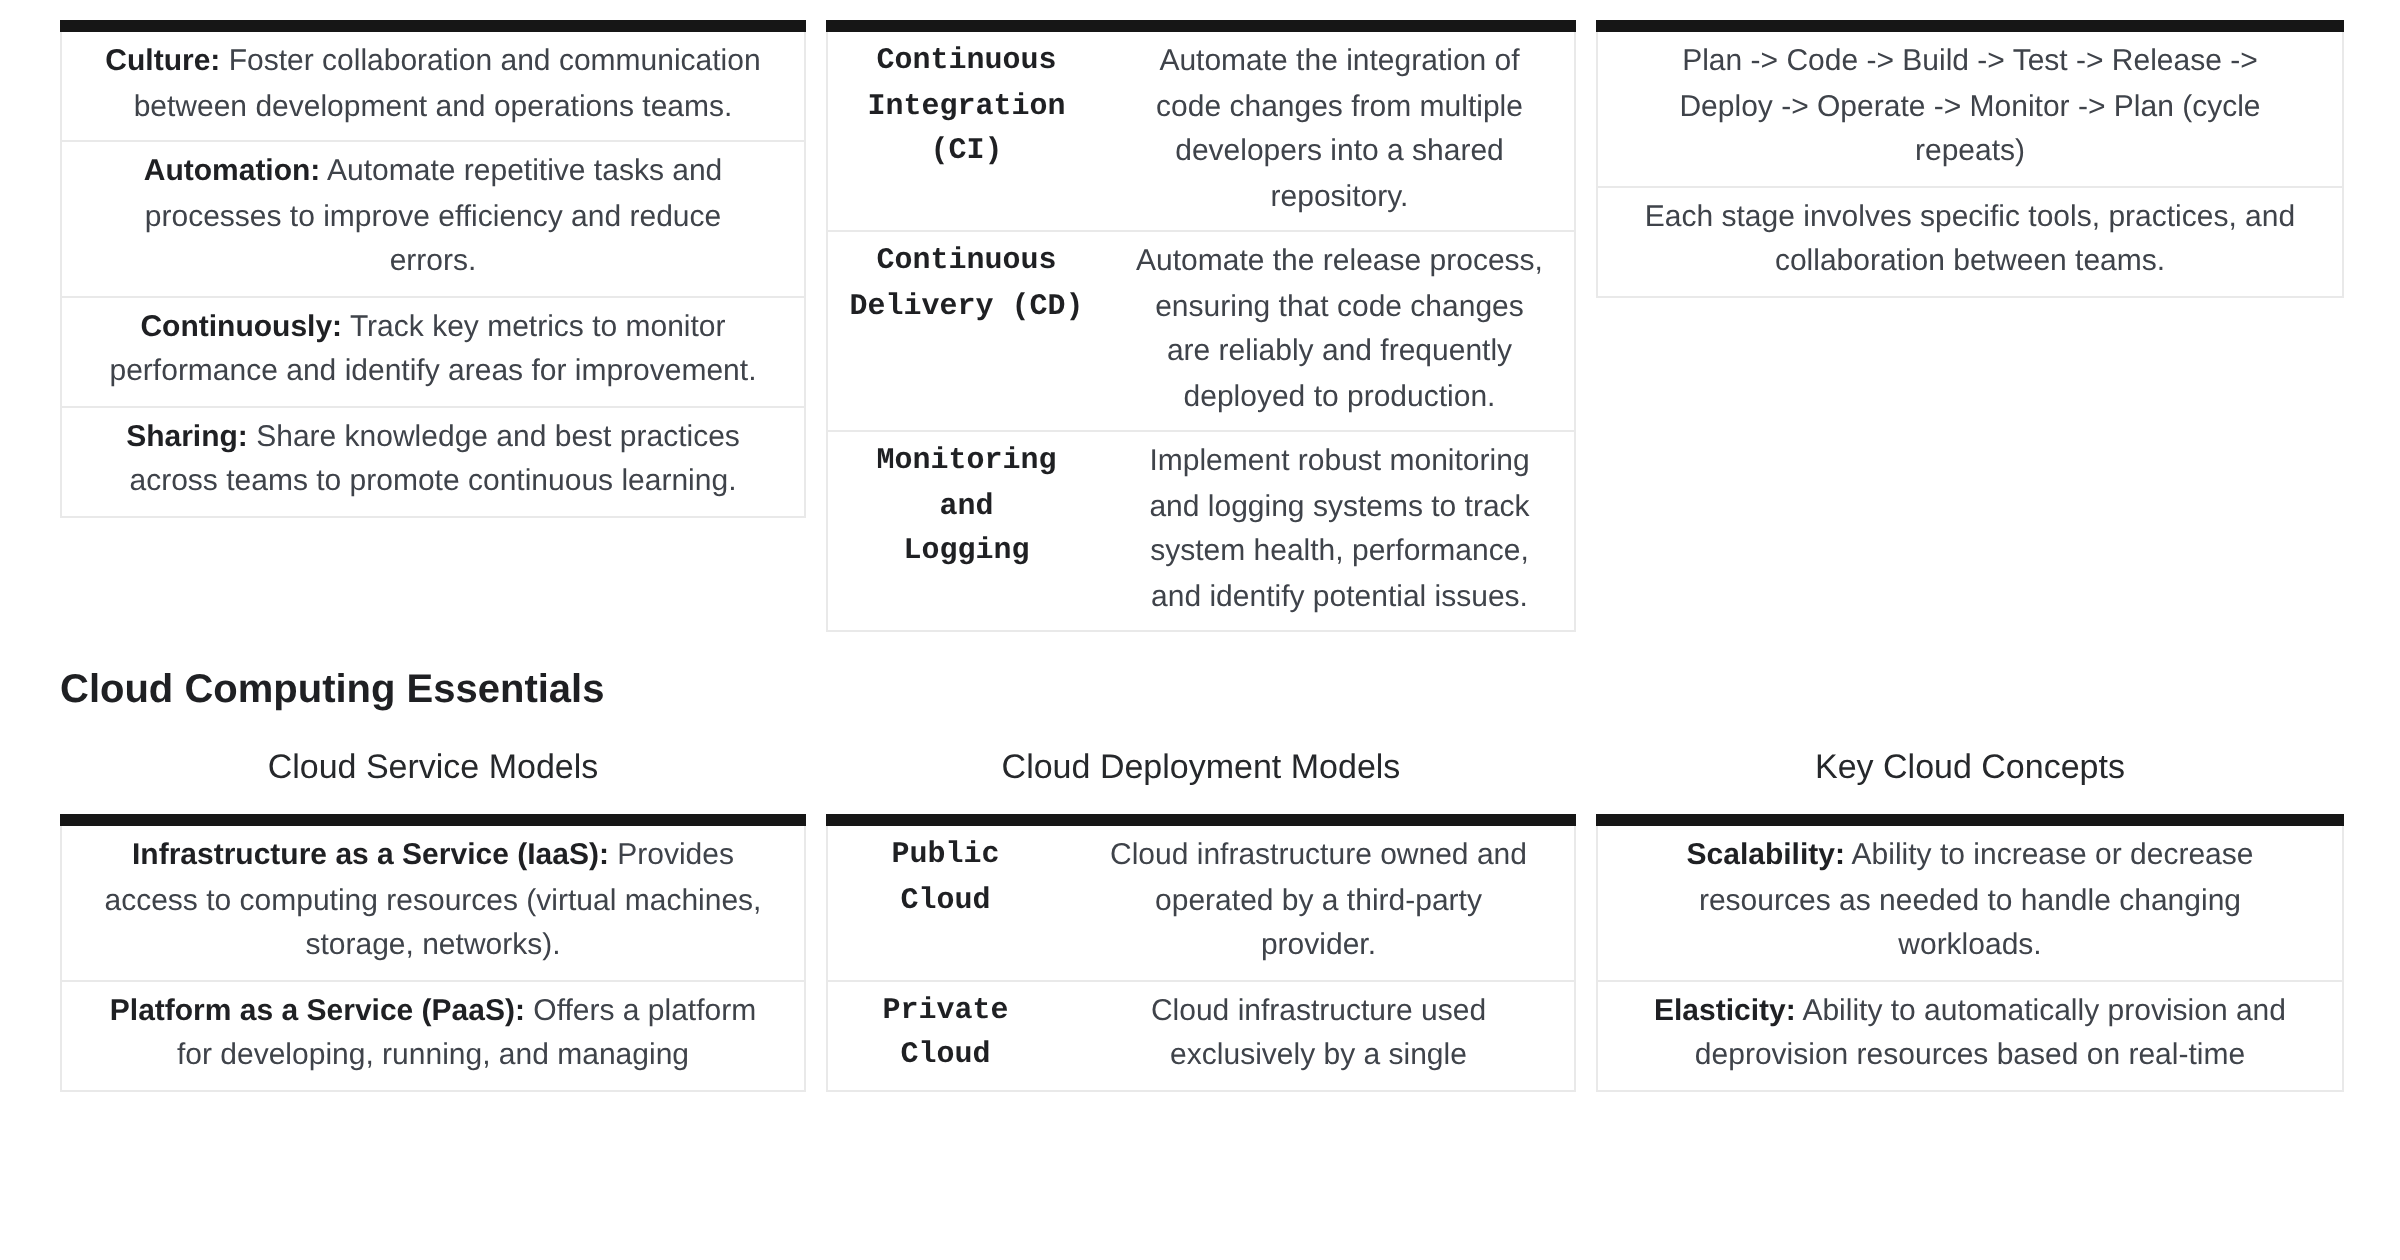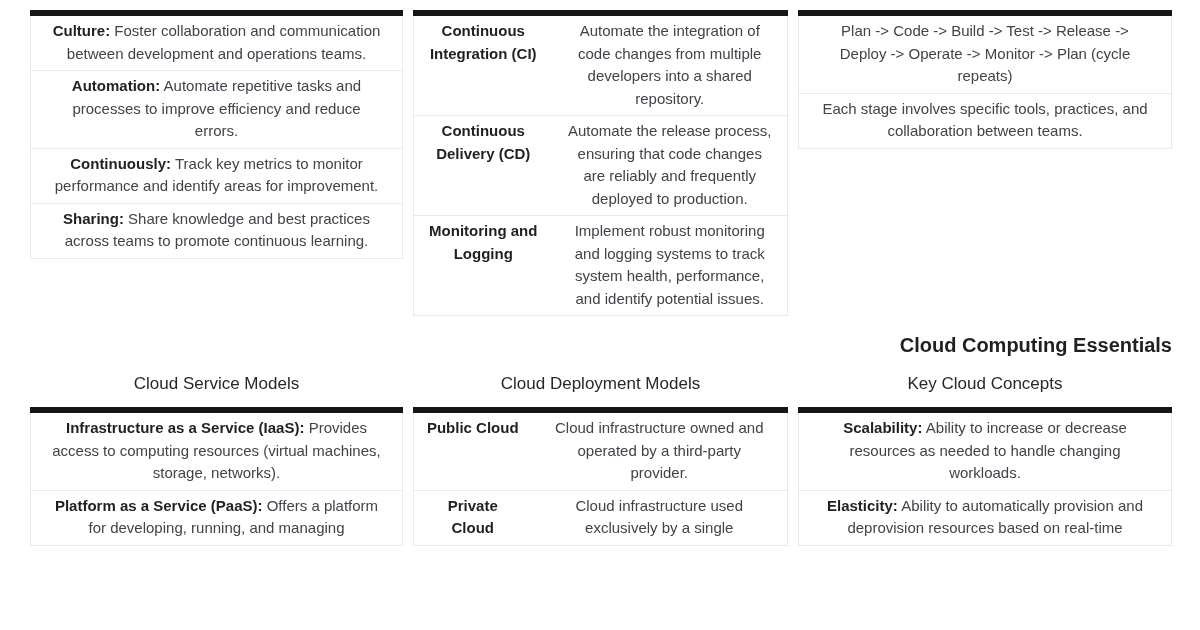--- a/index.html
+++ b/index.html
@@ -33,30 +33,29 @@
     border-bottom: 1px solid var(--divider, #e9e9e9);
     vertical-align: top;
     padding: 4px 9px 5px 9px;
   }
   strong, .term { font-weight: bold; color: var(--strong-text, #1f2023); }
   .txt, .term { white-space: pre-line; }
 
   
   col.c-term { width: 137px; }
   col.c-term-narrow { width: 116px; }
-  td.term { padding: 4px 8px 5px 10px; }
+  td.term { padding: 4px 8px 5px 10px; font-family: Liberation Mono, monospace; }
   td.def  { padding: 4px 10px 5px 12px; }
 
   h2 {
     margin: 16px 0 0 0;
     font-size: 20px;
     line-height: 26px;
     font-weight: bold;
     color: var(--strong-text, #1f2023);
-    text-align: right;
   }
   .grid3.lower { margin-top: 14px; }
   h3 {
     font-size: 17px;
     line-height: 24px;
     font-weight: normal;
     color: #26282b;
     margin: 0 0 11px 0;
   }
 </style>

